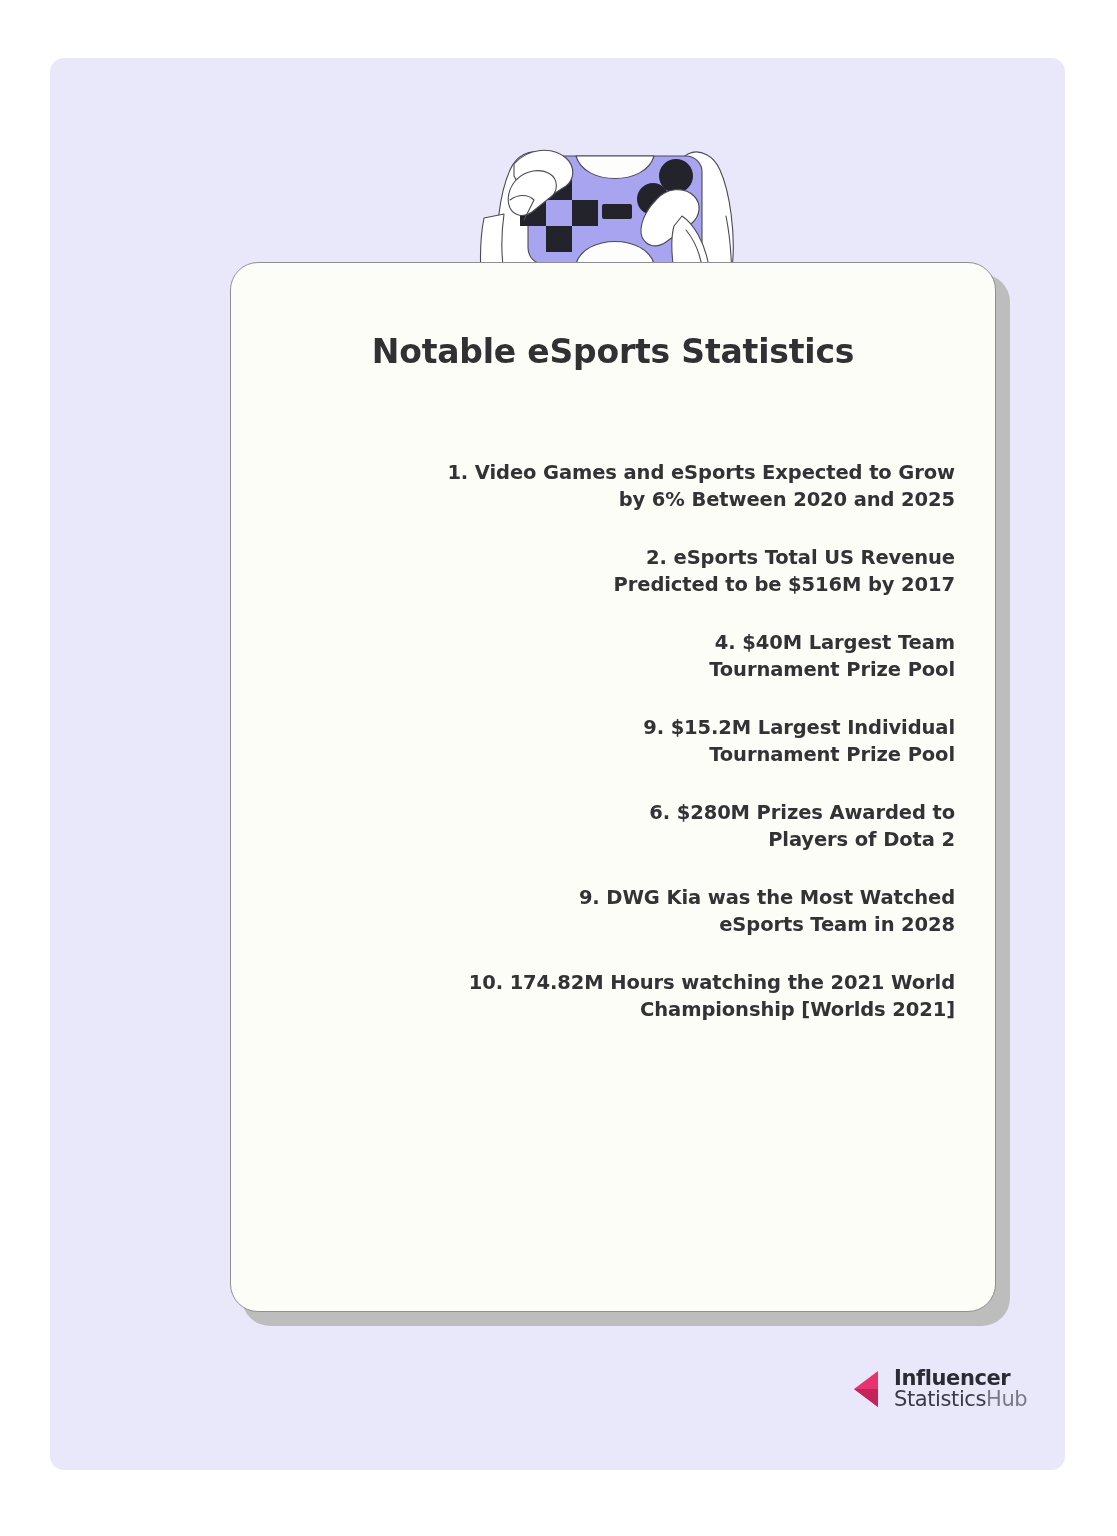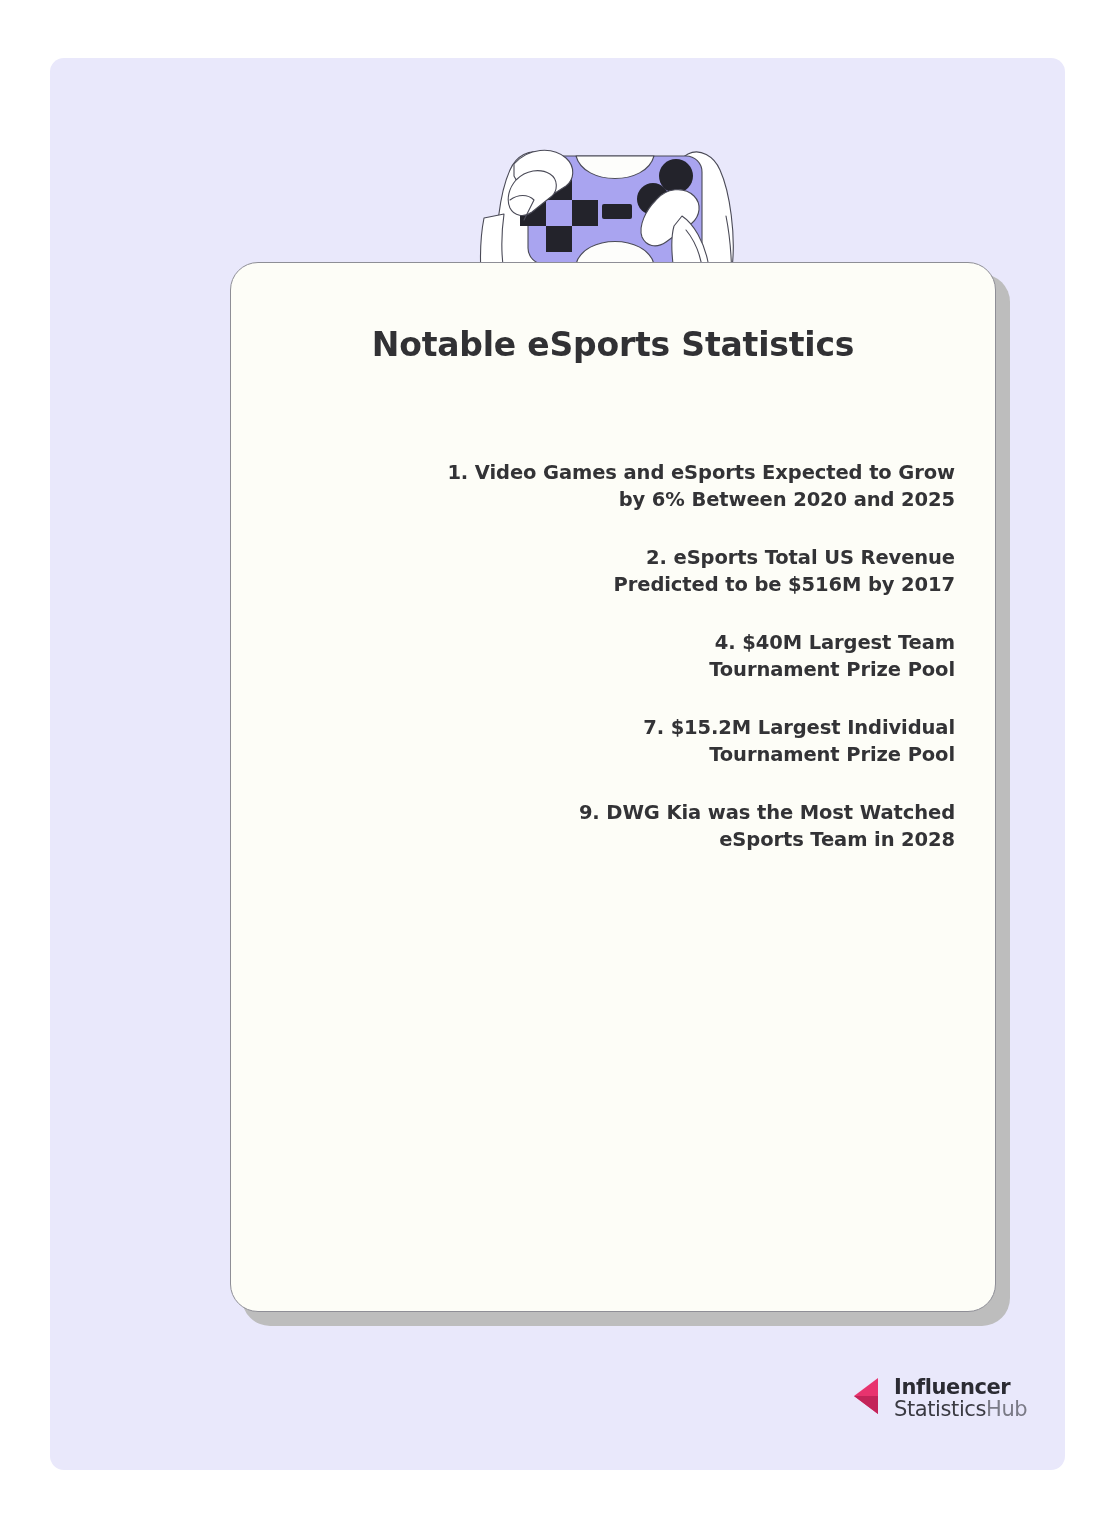--- a/index.html
+++ b/index.html
@@ -54,21 +54,21 @@
     width: 766px;
     height: 1050px;
     background: #fdfdf7;
     border: 1px solid #8e8e96;
     border-radius: 28px;
     box-sizing: border-box;
     overflow: hidden;
   }
 
   #card-title {
-    margin: 8px;
+    margin: 15px;
     padding: 54px 0 0 0;
     text-align: center;
     font-size: 33px;
     font-weight: bold;
     color: #313134;
     letter-spacing: -0.2px;
   }
 
   #stat-list {
     margin: 0;
@@ -92,21 +92,21 @@
   .stat-item:last-child { margin-bottom: 0; }
 
   
   #logo {
     position: absolute;
     left: 800px;     
     top: 1300px;
     width: 180px;
     height: 62px;
     display: flex;
-    align-items: flex-end;
+    align-items: center;
   }
   #logo-mark {
     width: 48px;
     height: 48px;
     flex: 0 0 48px;
     margin-right: 2px;
   }
   #logo-text {
     display: flex;
     flex-direction: column;
@@ -186,24 +186,28 @@
 
   <div id="card">
     <h1 id="card-title">Notable eSports Statistics</h1>
     <ul id="stat-list">
       <li class="stat-item">1. Video Games and eSports Expected to Grow
 by 6% Between 2020 and 2025</li>
       <li class="stat-item">2. eSports Total US Revenue
 Predicted to be $516M by 2017</li>
       <li class="stat-item">4. $40M Largest Team
 Tournament Prize Pool</li>
-      <li class="stat-item">7. $15.2M Largest Individual
+      <li class="stat-item">9. $15.2M Largest Individual
 Tournament Prize Pool</li>
+      <li class="stat-item">6. $280M Prizes Awarded to
+Players of Dota 2</li>
       <li class="stat-item">9. DWG Kia was the Most Watched
 eSports Team in 2028</li>
+      <li class="stat-item">10. 174.82M Hours watching the 2021 World
+Championship [Worlds 2021]</li>
     </ul>
   </div>
 
   <div id="logo">
     <div id="logo-mark">
       <svg width="48" height="48" viewBox="0 0 48 48" xmlns="http://www.w3.org/2000/svg">
         <path d="M4 24 L28 6 L28 42 Z" fill="#e8336e"></path>
         <path d="M4 24 L28 42 L28 24 Z" fill="#c32459"></path>
         <path d="M28 15 L40 15 L40 33 L28 33 Z" fill="#e8336e" opacity="0"></path>
       </svg>

